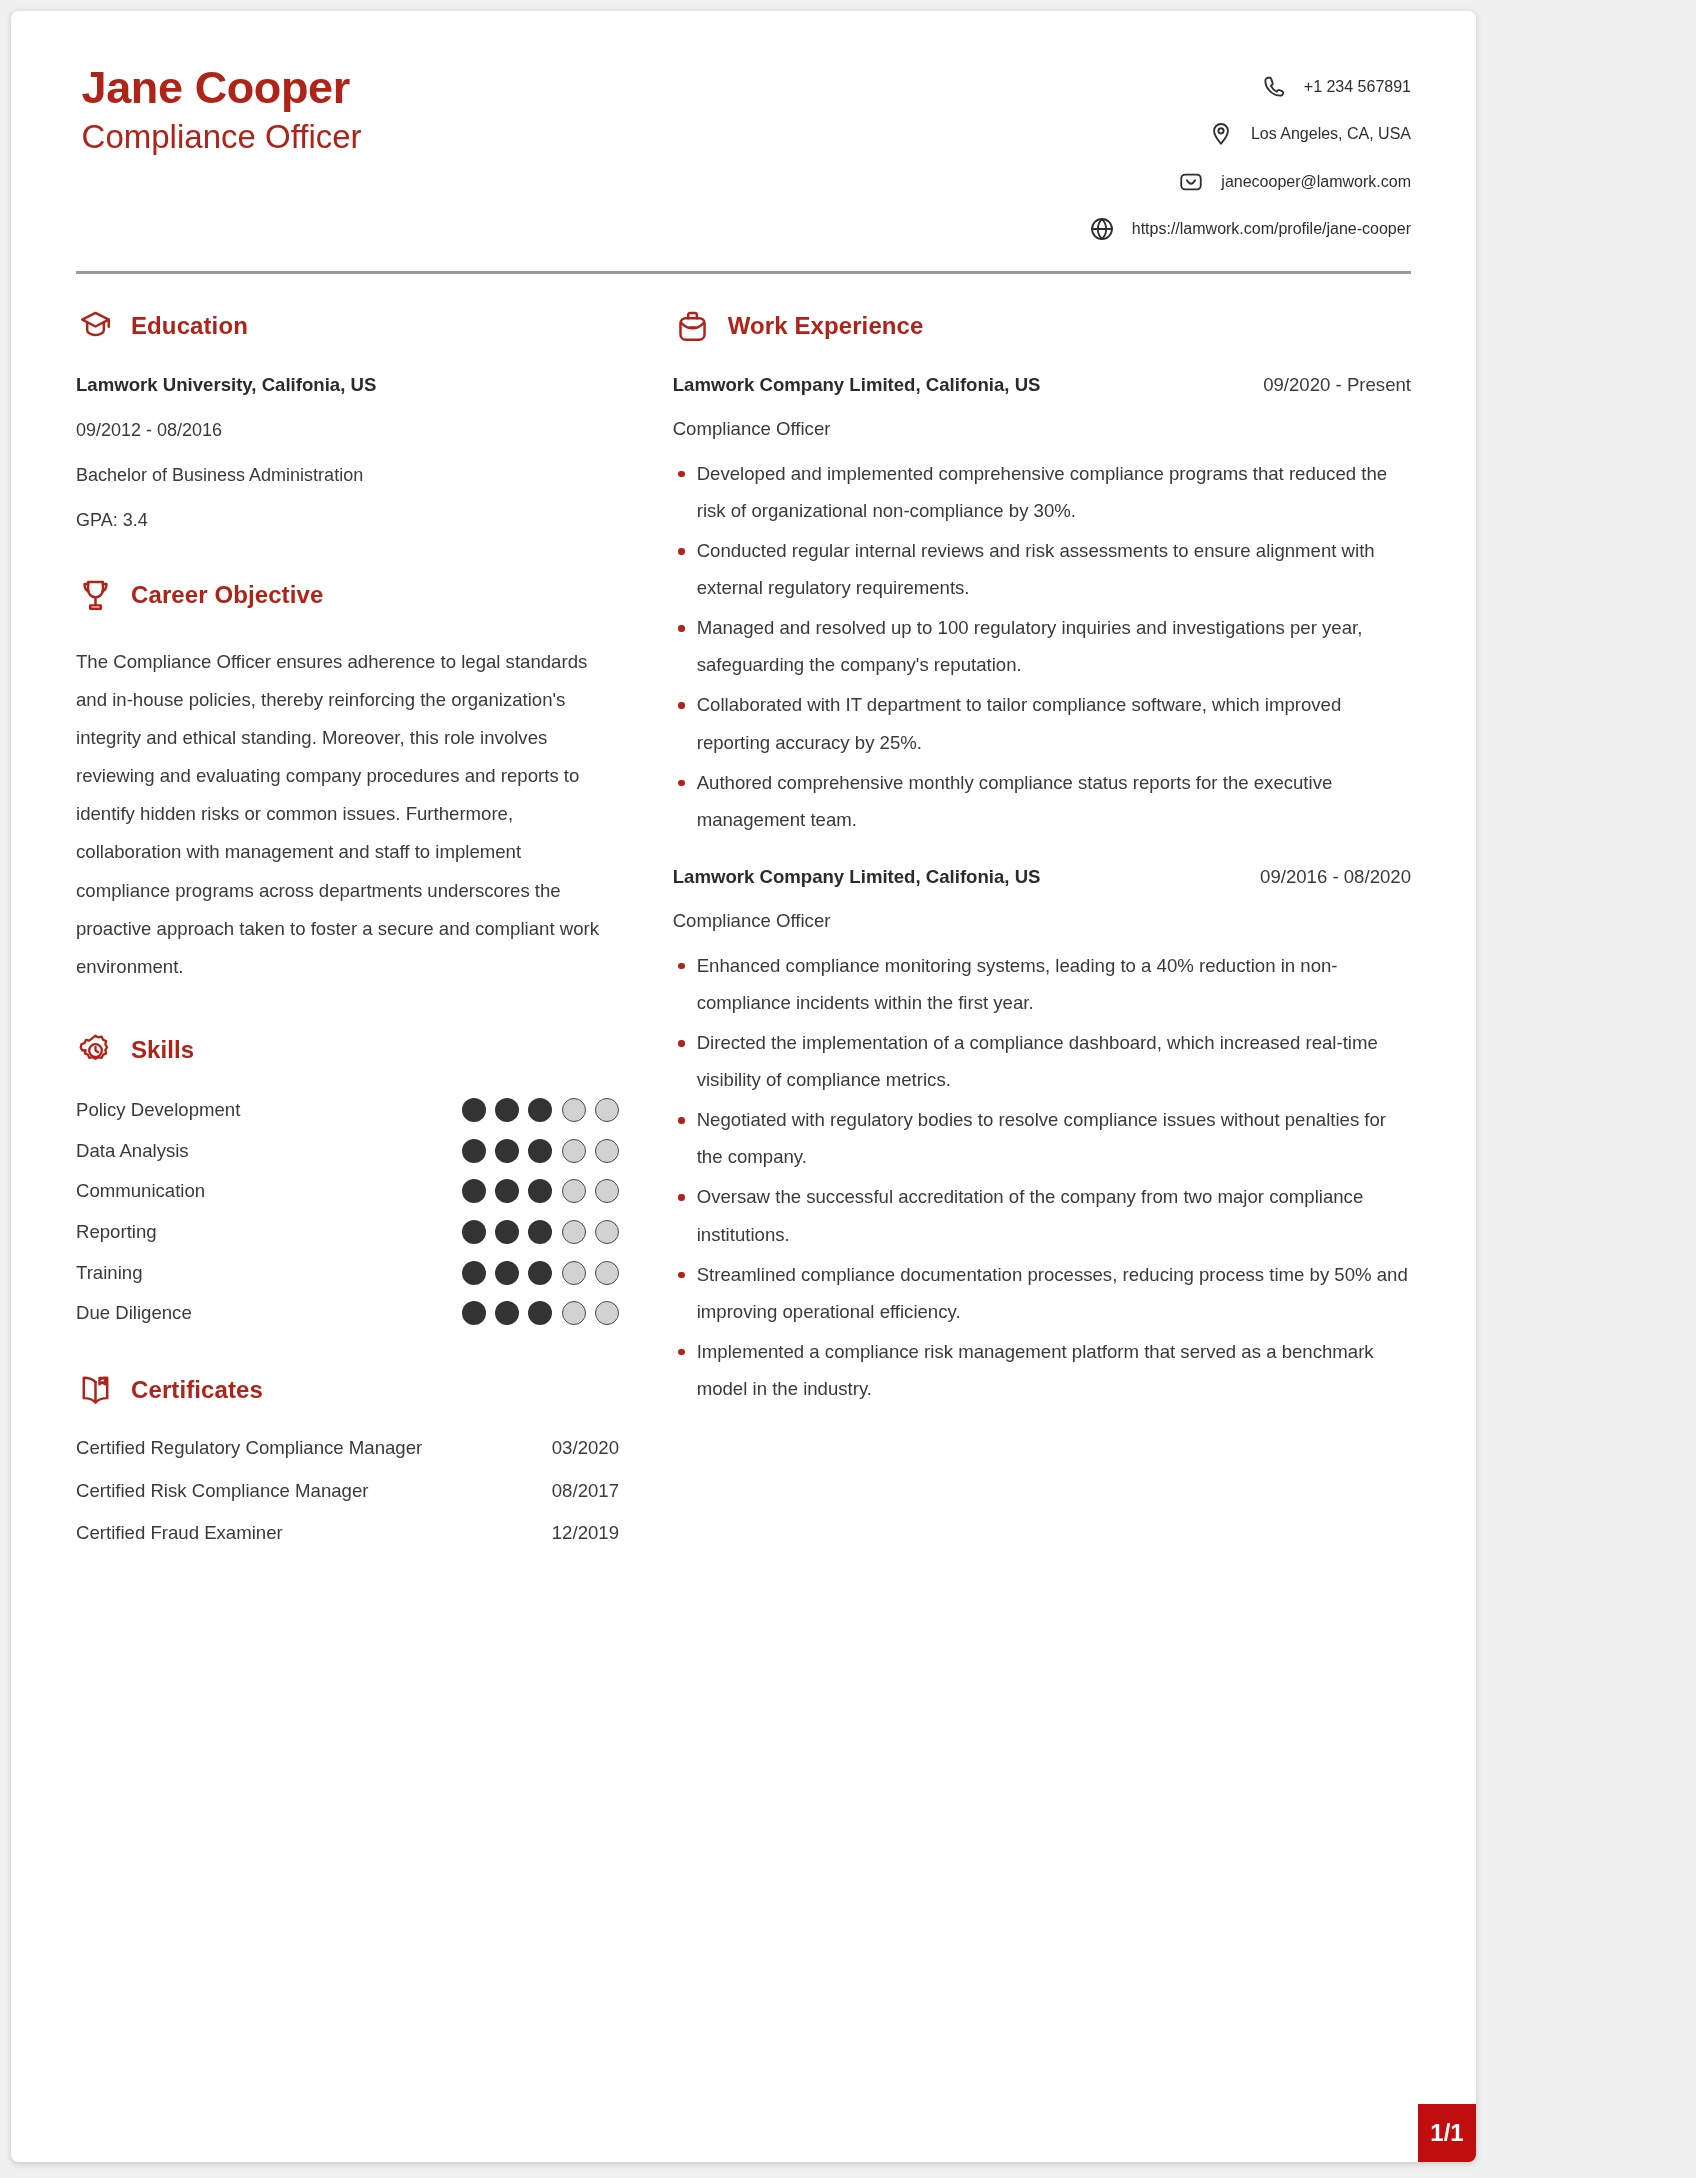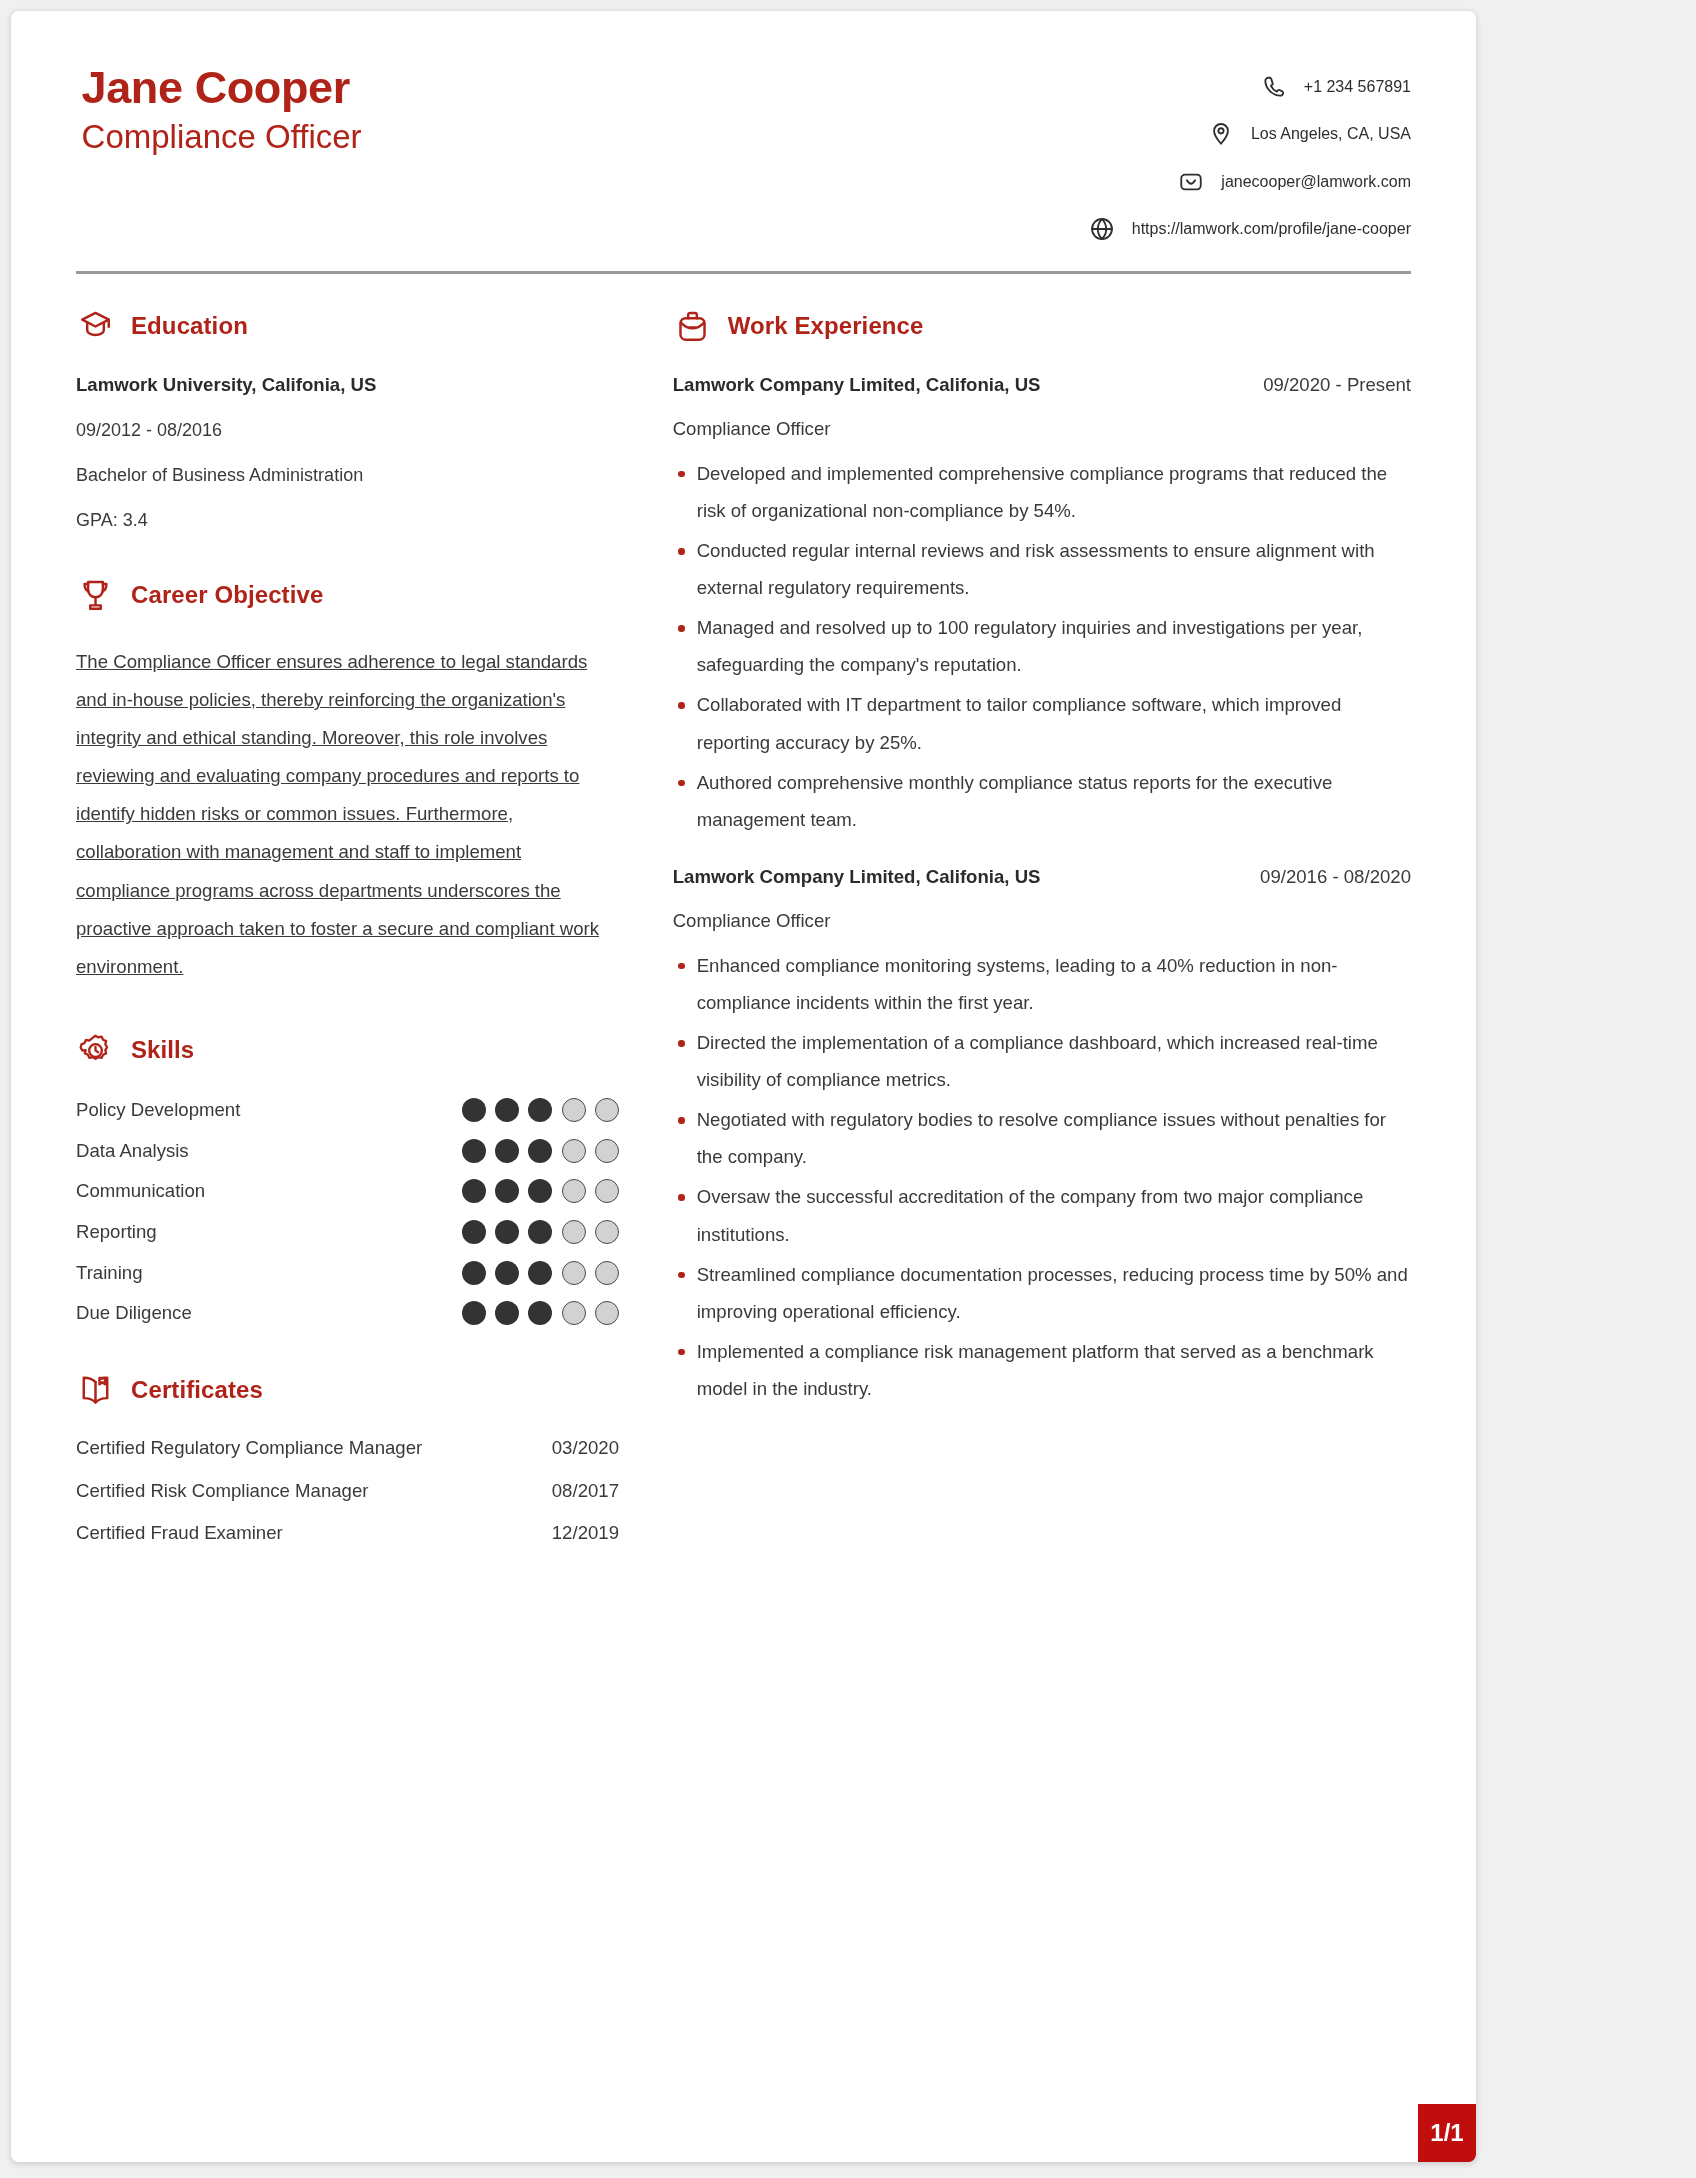--- a/index.html
+++ b/index.html
@@ -128,21 +128,20 @@
     font-stretch: condensed;
   }
   .edu-line:last-child { margin-bottom: 0; }
 
   
   .objective {
     font-size: 18.6px;
     color: #3a3a3a;
     line-height: 2.05;
     font-stretch: condensed;
-    text-decoration: underline;
   }
 
   
   .skill-row {
     display: flex;
     align-items: center;
     justify-content: space-between;
     margin-bottom: 16.7px;
   }
   .skill-row:last-child { margin-bottom: 0; }
@@ -457,21 +456,21 @@
           <span class="section-title">Work Experience</span>
         </div>
 
         <div class="job">
           <div class="job-head">
             <span class="job-company">Lamwork Company Limited, Califonia, US</span>
             <span class="job-dates">09/2020 - Present</span>
           </div>
           <div class="job-role">Compliance Officer</div>
           <ul class="bullets">
-            <li class="bullet">Developed and implemented comprehensive compliance programs that reduced the risk of organizational non-compliance by 54%.</li>
+            <li class="bullet">Developed and implemented comprehensive compliance programs that reduced the risk of organizational non-compliance by 30%.</li>
             <li class="bullet">Conducted regular internal reviews and risk assessments to ensure alignment with external regulatory requirements.</li>
             <li class="bullet">Managed and resolved up to 100 regulatory inquiries and investigations per year, safeguarding the company's reputation.</li>
             <li class="bullet">Collaborated with IT department to tailor compliance software, which improved reporting accuracy by 25%.</li>
             <li class="bullet">Authored comprehensive monthly compliance status reports for the executive management team.</li>
           </ul>
         </div>
 
         <div class="job">
           <div class="job-head">
             <span class="job-company">Lamwork Company Limited, Califonia, US</span>

